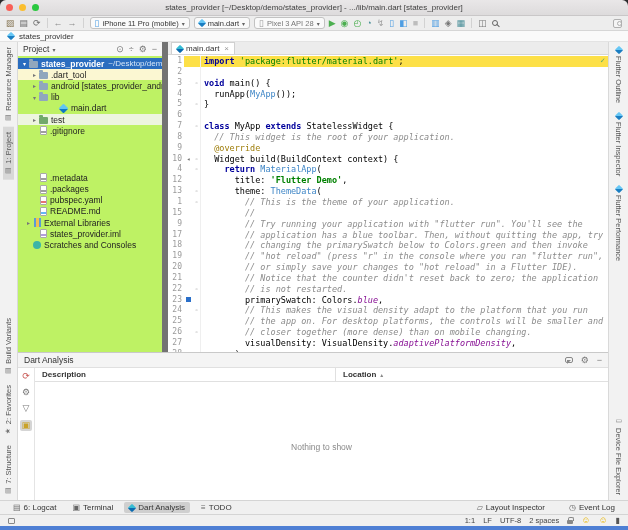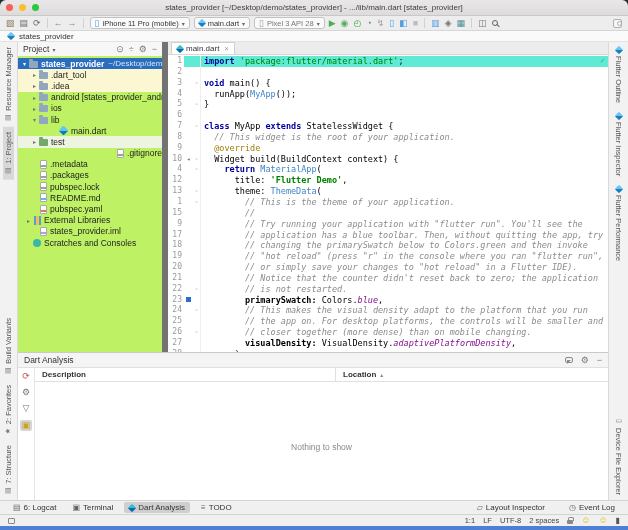--- a/index.html
+++ b/index.html
@@ -69,30 +69,30 @@
   .tab{display:flex;align-items:center;gap:3px;background:#fff;border:1px solid #d0d0d0;border-bottom:none;font-size:8px;color:#333;padding:1px 5px;height:12px}
   .tab .close{color:#999;font-size:8px;margin-left:2px}
   .code{flex:1;position:relative;overflow:hidden;font-family:"DejaVu Sans Mono","Liberation Mono",monospace;font-size:8.5px;padding-top:1px}
   .check{position:absolute;top:1px;right:3px;color:#59a869;font-size:8px;z-index:2}
   .cl{display:flex;height:10.85px;line-height:10.85px}
   .num{width:16px;text-align:right;color:#9a9a9a;font-size:8px;flex:none;padding-right:2px}
   .mark{width:9px;flex:none;text-align:center;font-size:6px;color:#777;line-height:10.85px}
   .csq{display:inline-block;width:5px;height:5px;background:#2a6fc9;vertical-align:middle}
   .fold{width:7px;flex:none;color:#bdbdbd;font-size:6px;text-align:center;line-height:10.85px}
   .cx{flex:1;white-space:pre;border-left:1px solid #efefef;padding-left:3px;min-width:0}
-  .cl.hl .cx,.cl.hl .fold,.cl.hl .mark{background:#5eead4}
+  .cl.hl .cx,.cl.hl .fold,.cl.hl .mark{background:#fde047}
   .k{color:#00009c;font-weight:bold}
   .s{color:#008000}
   .sb{color:#008000;font-weight:bold}
   .c{color:#8c8c8c;font-style:italic}
   .ty{color:#3d85c6}
   .an{color:#9e7d0a}
   .pl{color:#000}
   .sm{color:#871094;font-style:italic}
-  .b{color:#000;font-weight:bold}
+  .b{color:#000;font-weight:normal}
   
   .analysis{flex:none;height:148px;border-top:1px solid #c9c9c9;display:flex;flex-direction:column;background:#fff;min-height:0}
   .an-head{flex:none;height:15px;background:#f4f4f4;display:flex;align-items:center;padding:0 6px;font-size:8.5px;color:#333;border-bottom:1px solid #e0e0e0}
   #an-hicons{margin-left:auto;display:flex;gap:8px;color:#777;font-size:8px;align-items:center}
   .bubble{width:8px;height:6px;border:1px solid #888;border-radius:2px;display:inline-block;position:relative}
   .bubble::after{content:"";position:absolute;left:1px;bottom:-2px;border:2px solid transparent;border-top-color:#888;border-left-color:#888;width:0;height:0}
   .an-body{flex:1;display:flex;min-height:0}
   .an-side{flex:none;width:17px;border-right:1px solid #e4e4e4;display:flex;flex-direction:column;align-items:center;padding-top:4px;gap:7px;font-size:9px;line-height:1}
   .an-side .act{background:#d5d5d5;border-radius:2px;padding:1px 2px}
   .an-table{flex:1;position:relative;min-width:0}
@@ -227,91 +227,74 @@
                 <span class="arrow">▾</span>
                 <span class="ticon folder"></span>
                 <span class="tlabel">states_provider</span>
                 <span class="suffix">~/Desktop/demo/stat</span>
               </div>
               <div class="tree-row" style="background: rgb(251, 247, 210); padding-left: 12px;">
                 <span class="arrow">▸</span>
                 <span class="ticon folder"></span>
                 <span class="tlabel">.dart_tool</span>
               </div>
-              <div class="tree-row" style="background: rgb(251, 247, 210); padding-left: 12px;">
-                <span class="arrow">▸</span>
-                <span class="ticon folder"></span>
-                <span class="tlabel">.idea</span>
-              </div>
               <div class="tree-row" style="padding-left: 12px;">
                 <span class="arrow">▸</span>
                 <span class="ticon folder"></span>
                 <span class="tlabel">android [states_provider_android]</span>
-              </div>
-              <div class="tree-row" style="padding-left: 12px;">
-                <span class="arrow">▸</span>
-                <span class="ticon folder"></span>
-                <span class="tlabel">ios</span>
               </div>
               <div class="tree-row" style="padding-left: 12px;">
                 <span class="arrow">▾</span>
                 <span class="ticon folder"></span>
                 <span class="tlabel">lib</span>
               </div>
               <div class="tree-row" style="padding-left: 32px;">
                 <span class="arrow"></span>
                 <span class="ticon dartf"></span>
                 <span class="tlabel">main.dart</span>
               </div>
               <div class="tree-row" style="background: rgb(237, 245, 224); padding-left: 12px;">
                 <span class="arrow">▸</span>
                 <span class="ticon folder test"></span>
                 <span class="tlabel">test</span>
               </div>
-              <div class="tree-row" style="padding-left: 12px; justify-content: flex-end;">
+              <div class="tree-row" style="padding-left: 12px;">
                 <span class="arrow"></span>
                 <span class="ticon filef">
                   <i style="background: rgb(158, 158, 158);"></i>
                 </span>
                 <span class="tlabel">.gitignore</span>
               </div>
-              <div class="tree-row" style="padding-left: 12px;">
+              <div class="tree-row" style="padding-left: 12px; margin-top: 36px;">
                 <span class="arrow"></span>
                 <span class="ticon filef">
                   <i style="background: rgb(158, 158, 158);"></i>
                 </span>
                 <span class="tlabel">.metadata</span>
               </div>
               <div class="tree-row" style="padding-left: 12px;">
                 <span class="arrow"></span>
                 <span class="ticon filef">
                   <i style="background: rgb(158, 158, 158);"></i>
                 </span>
                 <span class="tlabel">.packages</span>
               </div>
               <div class="tree-row" style="padding-left: 12px;">
                 <span class="arrow"></span>
                 <span class="ticon filef">
-                  <i style="background: rgb(158, 158, 158);"></i>
+                  <i style="background: rgb(229, 115, 115);"></i>
                 </span>
-                <span class="tlabel">pubspec.lock</span>
+                <span class="tlabel">pubspec.yaml</span>
               </div>
               <div class="tree-row" style="padding-left: 12px;">
                 <span class="arrow"></span>
                 <span class="ticon filef">
                   <i style="background: rgb(100, 181, 246);"></i>
                 </span>
                 <span class="tlabel">README.md</span>
-              </div>
-              <div class="tree-row" style="padding-left: 12px;">
-                <span class="arrow"></span>
-                <span class="ticon filef">
-                  <i style="background: rgb(229, 115, 115);"></i>
-                </span>
-                <span class="tlabel">pubspec.yaml</span>
               </div>
               <div class="tree-row" style="padding-left: 6px;">
                 <span class="arrow">▸</span>
                 <span class="ticon libf"></span>
                 <span class="tlabel">External Libraries</span>
               </div>
               <div class="tree-row" style="padding-left: 12px;">
                 <span class="arrow"></span>
                 <span class="ticon filef">
                   <i style="background: rgb(179, 157, 219);"></i>

